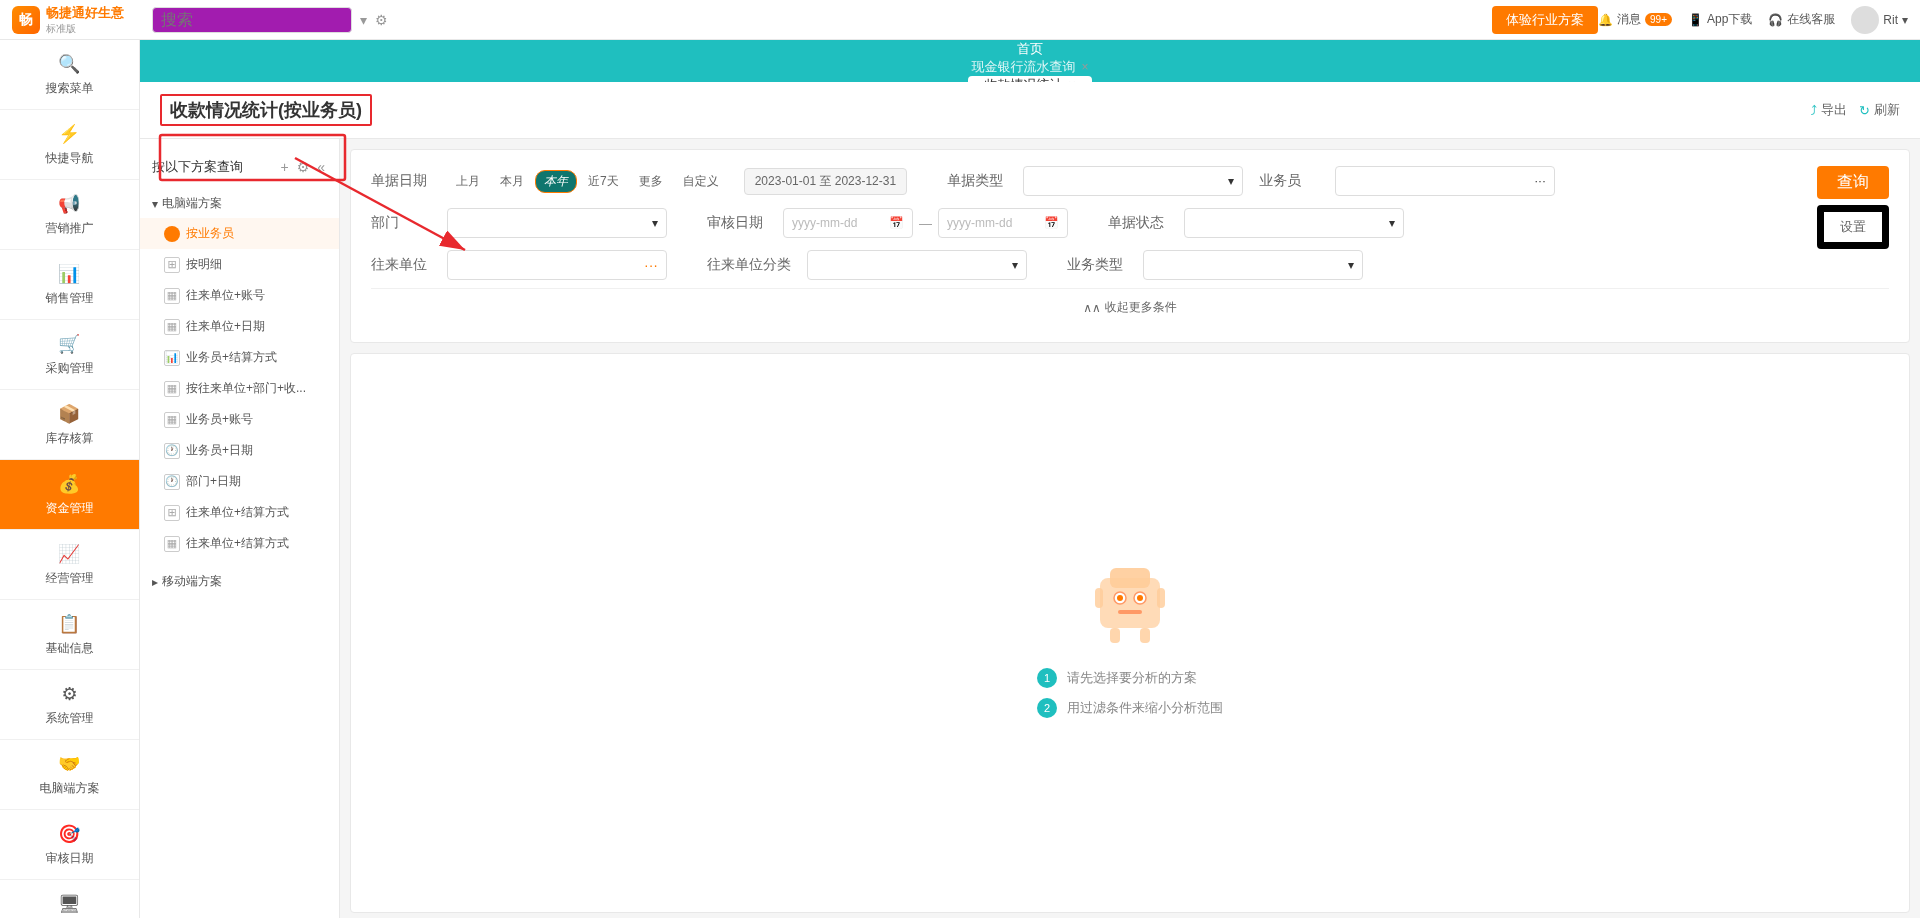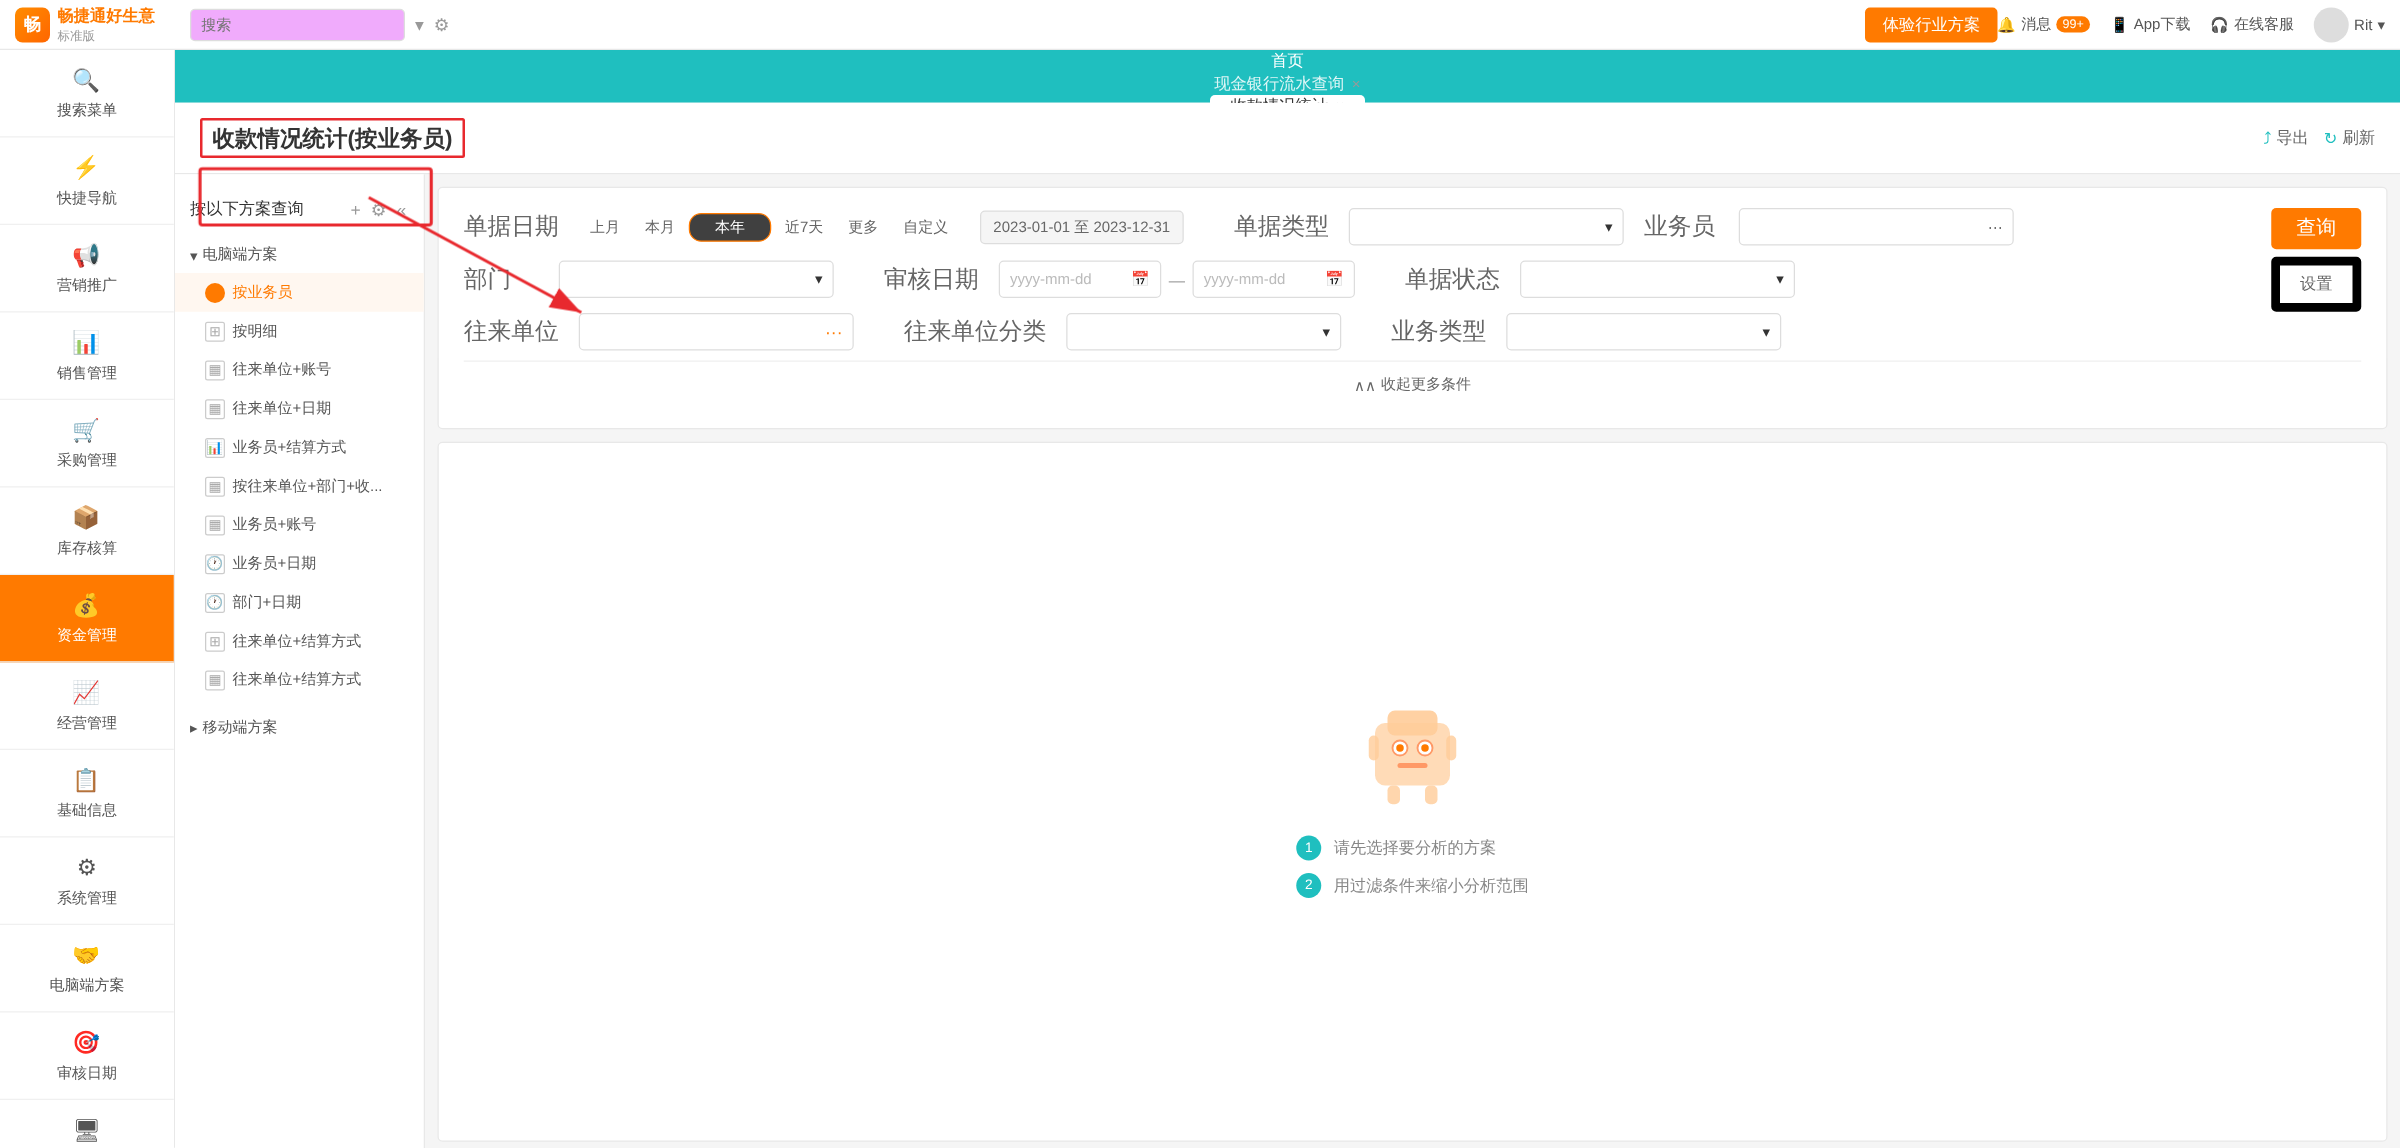--- a/index.html
+++ b/index.html
@@ -37,27 +37,27 @@
       font-weight: bold;
       font-size: 14px;
     }
     .top-bar-search {
       flex: 1;
       display: flex;
       align-items: center;
       gap: 8px;
     }
     .search-box {
-      width: 172px;
+      width: 200px;
       height: 26px;
       border: 1px solid #ddd;
       border-radius: 4px;
       padding: 0 8px;
-      font-size: 12px;
-      background: #f0abfc;
+      font-size: 16px;
+      background: #a21caf;
     }
     .top-bar-actions {
       display: flex;
       align-items: center;
       gap: 16px;
       margin-left: auto;
     }
     .top-action-item {
       display: flex;
       align-items: center;
@@ -231,41 +231,42 @@
     .filter-row {
       display: flex;
       align-items: center;
       gap: 16px;
       margin-bottom: 12px;
     }
     .filter-row:last-child { margin-bottom: 0; }
     .filter-label {
       color: #666;
       min-width: 60px;
-      font-size: 19px;
+      font-size: 14px;
     }
     .date-tabs {
       display: flex;
       align-items: center;
       gap: 2px;
     }
     .date-tab {
       padding: 3px 8px;
       cursor: pointer;
       border-radius: 2px;
       font-size: 12px;
       color: #666;
       border: 1px solid transparent;
     }
     .date-tab.active {
-      background: #404040;
+      background: #0f766e;
       color: white;
       border-color: #ff7a00;
       border-radius: 10px;
-      padding: 2px 20px;
+      padding: 2px 8px;
+      font-style: italic;
     }
     .date-range {
       font-size: 12px;
       color: #666;
       background: #f5f5f5;
       padding: 4px 10px;
       border-radius: 4px;
       border: 1px solid #ddd;
     }
     .filter-select {

